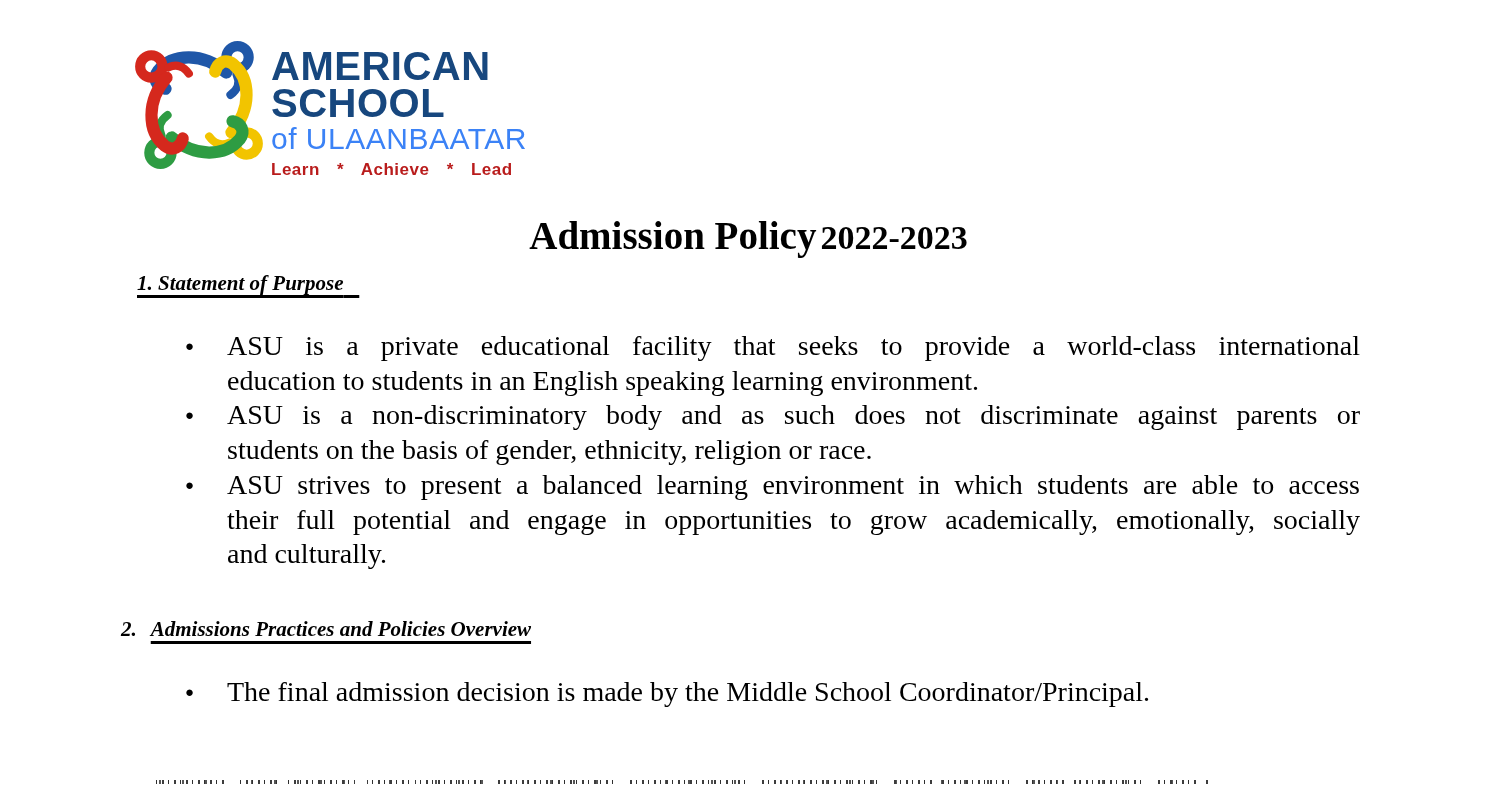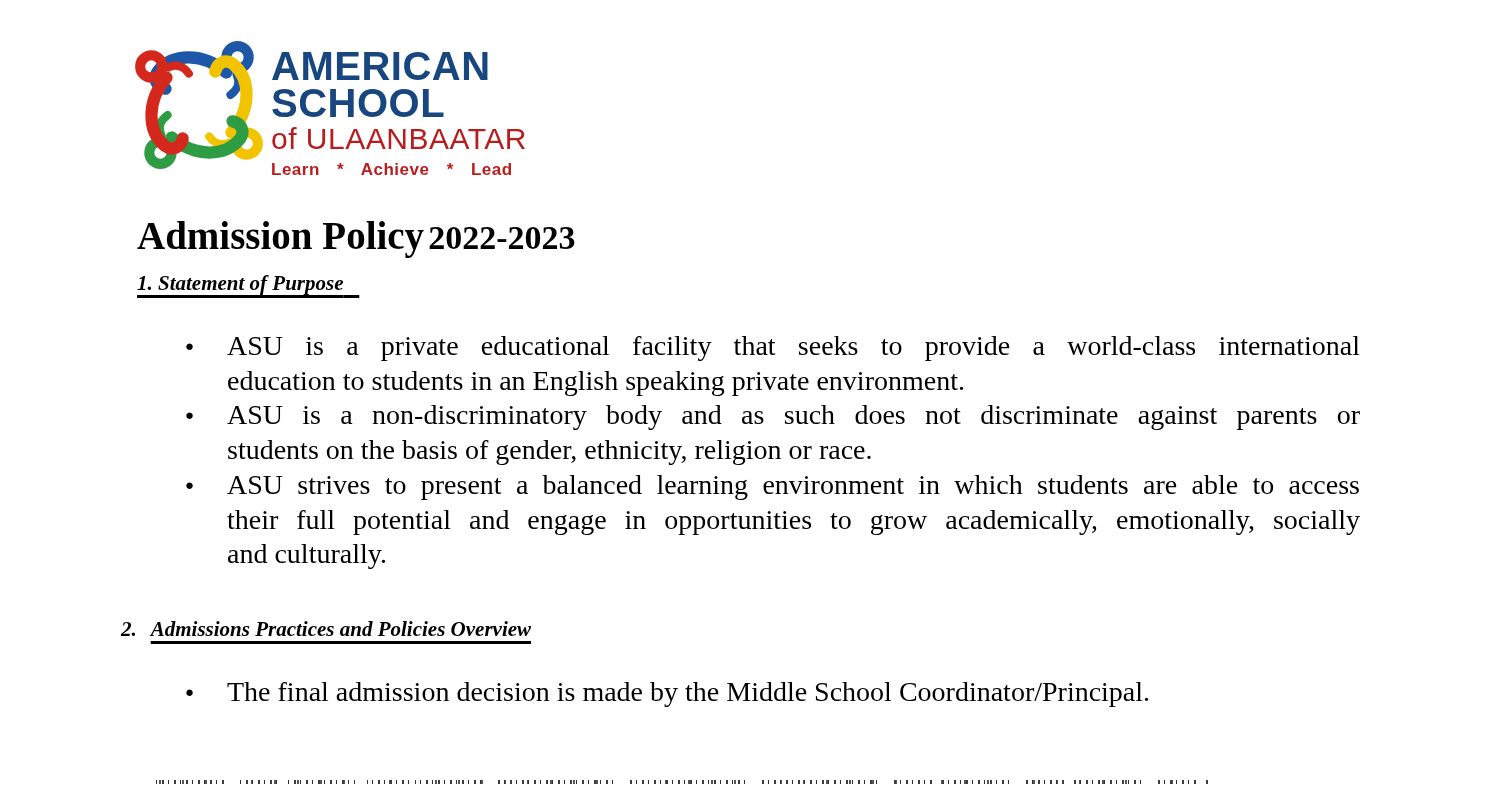--- a/index.html
+++ b/index.html
@@ -15,32 +15,32 @@
 
   
   .logo { position:absolute; left:128px; top:34px; display:flex; align-items:flex-start; }
   .logo-mark { width:142px; height:142px; flex:0 0 auto; }
   .logo-text { margin-left:1px; padding-top:14px; font-family:"Liberation Sans", sans-serif; }
   .logo-line1, .logo-line2 {
     font-size:40px; font-weight:bold; color:#17477e;
     line-height:37px; letter-spacing:0.5px;
   }
   .logo-line3 {
-    font-size:30px; font-weight:400; color:#b91c1c;
+    font-size:30px; font-weight:400; color:#3b82f6;
     line-height:33px; letter-spacing:0.5px;
   }
   .logo-tagline {
     margin-top:5px; font-size:17px; font-weight:bold; color:#b91c1c;
     word-spacing:12px; letter-spacing:0.5px;
   }
 
   
   .title {
     position:absolute; left:137px; right:140px; top:212px;
-    text-align:left; font-weight:bold; line-height:47px;
+    text-align:center; font-weight:bold; line-height:47px;
     white-space:nowrap;
   }
   .title-main { font-size:39px; }
   .title-year { font-size:34px; }
 
   .heading {
     position:absolute; font-size:21px; font-weight:bold; font-style:italic;
     line-height:38px; white-space:nowrap;
   }
   .h1 { left:137px; top:264px; }
@@ -115,21 +115,21 @@
     <span class="title-year"> <span>2022-2023</span></span>
   </div>
 
   <div class="heading h1">
     <span class="u">1. Statement of Purpose</span>
   </div>
 
   <ul class="bullets list1">
     <li>
       <div class="jl">ASU is a private educational facility that seeks to provide a world-class international</div>
-      <div class="ll">education to students in an English speaking private environment.</div>
+      <div class="ll">education to students in an English speaking learning environment.</div>
     </li>
     <li>
       <div class="jl">ASU is a non-discriminatory body and as such does not discriminate against parents or</div>
       <div class="ll">students on the basis of gender, ethnicity, religion or race.</div>
     </li>
     <li>
       <div class="jl">ASU strives to present a balanced learning environment in which students are able to access</div>
       <div class="jl">their full potential and engage in opportunities to grow academically, emotionally, socially</div>
       <div class="ll">and culturally.</div>
     </li>

